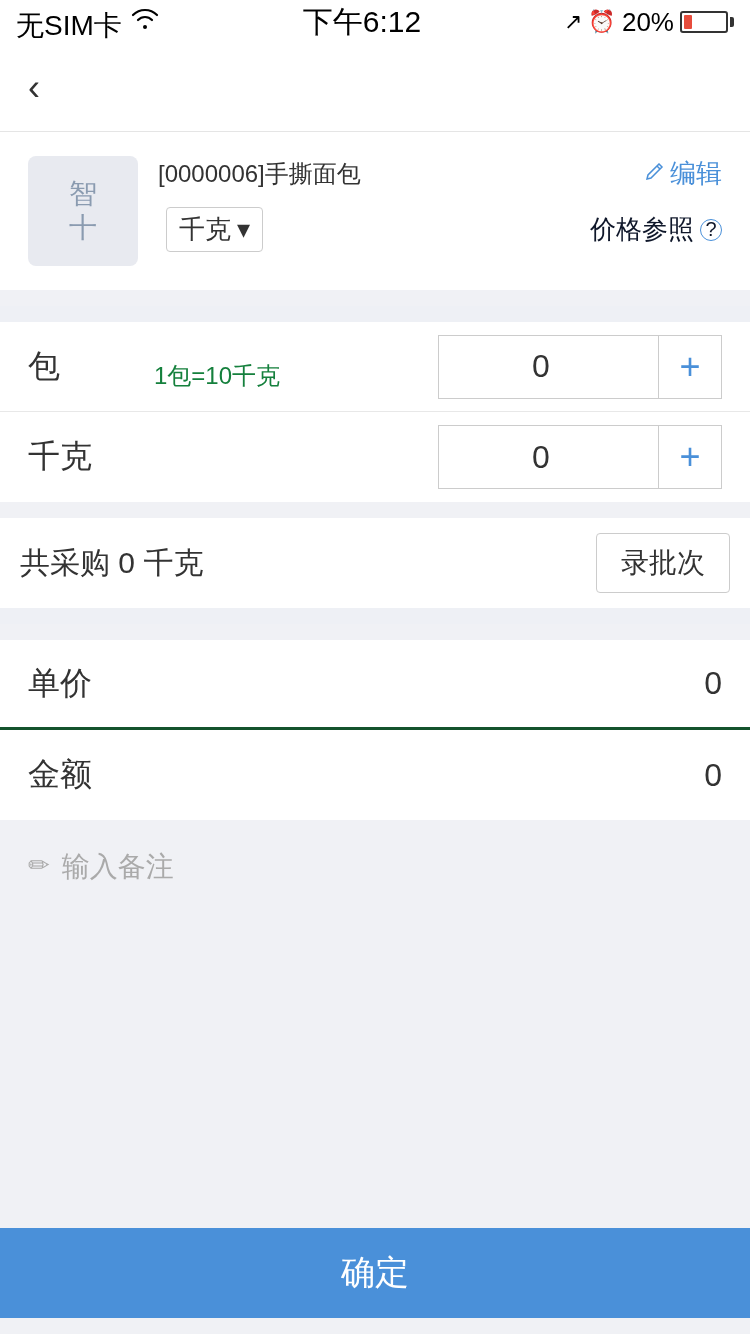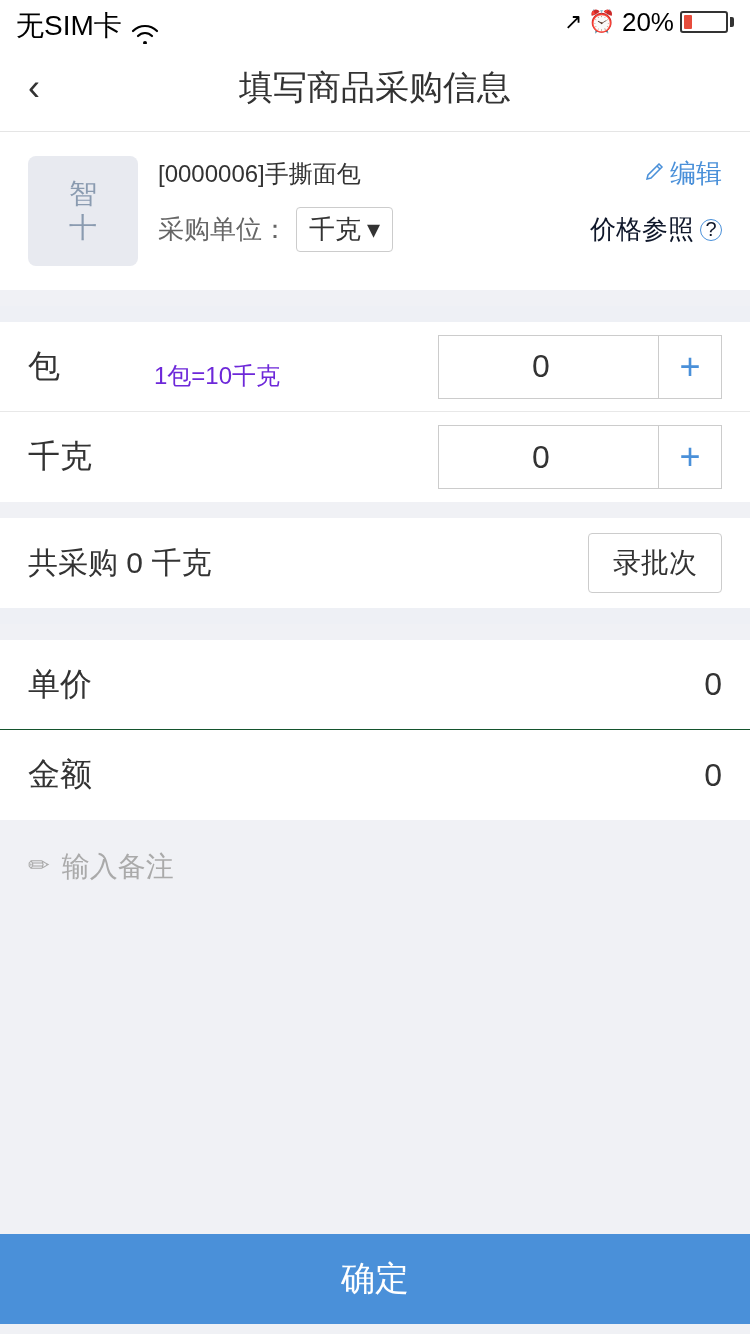--- a/index.html
+++ b/index.html
@@ -18,21 +18,21 @@
       width: 100%;
       height: 44px;
       background: #fff;
       display: flex;
       align-items: center;
       justify-content: space-between;
       padding: 0 16px;
       font-size: 28px;
       color: #000;
     }
-    .status-left { display: flex; align-items: flex-end; gap: 8px; margin-top: 8px; }
+    .status-left { display: flex; align-items: flex-start; gap: 8px; margin-top: 8px; }
     .status-center { font-size: 30px; font-weight: 500; }
     .status-right { display: flex; align-items: center; gap: 6px; font-size: 26px; }
     .battery-icon {
       display: inline-flex; align-items: center; gap: 2px;
     }
     .battery-body {
       width: 48px; height: 22px; border: 2px solid #333; border-radius: 3px;
       position: relative; display: flex; align-items: center; padding: 2px;
     }
     .battery-fill {
@@ -157,21 +157,21 @@
       border-bottom: 1px solid #e8e8e8;
     }
     .input-row:last-child { border-bottom: none; }
     .input-label {
       font-size: 32px;
       color: #333;
       min-width: 120px;
     }
     .input-sub {
       font-size: 24px;
-      color: #6d28d9;
+      color: #15803d;
       margin-left: 6px;
       margin-top: 18px;
     }
     .input-right {
       margin-left: auto;
       display: flex;
       align-items: center;
       gap: 0;
     }
     .qty-input {
@@ -197,21 +197,21 @@
       justify-content: center;
       cursor: pointer;
     }
 
     
     .summary-row {
       background: #fff;
       display: flex;
       align-items: center;
       justify-content: space-between;
-      padding: 0 28px;
+      padding: 0 20px;
       height: 90px;
       margin-top: 16px;
     }
     .summary-text {
       font-size: 30px;
       color: #333;
     }
     .batch-btn {
       border: 1px solid #ccc;
       border-radius: 4px;
@@ -226,21 +226,21 @@
     .info-section {
       background: #fff;
       margin-top: 16px;
     }
     .info-row {
       display: flex;
       align-items: center;
       justify-content: space-between;
       padding: 0 28px;
       height: 90px;
-      border-bottom: 1px solid #14532d;
+      border-bottom: 3px solid #14532d;
     }
     .info-row:last-child { border-bottom: none; }
     .info-label {
       font-size: 32px;
       color: #333;
     }
     .info-value {
       font-size: 32px;
       color: #333;
     }
@@ -268,21 +268,21 @@
     
     .content-fill {
       flex: 1;
       background: #f0f1f5;
       min-height: 200px;
     }
 
     
     .confirm-btn {
       position: fixed;
-      bottom: 10px;
+      bottom: 16px;
       left: 0;
       width: 750px;
       height: 90px;
       background: #4a90d9;
       color: #fff;
       font-size: 34px;
       display: flex;
       align-items: center;
       justify-content: center;
       cursor: pointer;
@@ -298,36 +298,36 @@
 
 <div class="status-bar">
   <div class="status-left">
     <span>无SIM卡</span>
     <svg class="wifi-icon" viewBox="0 0 30 22" fill="none">
       <path d="M15 18a2 2 0 1 1 0 4 2 2 0 0 1 0-4z" fill="#000"></path>
       <path d="M8 13c1.9-2 4.4-3 7-3s5.1 1 7 3" stroke="#000" stroke-width="2.2" fill="none" stroke-linecap="round"></path>
       <path d="M3 8c3.3-3.3 7.7-5 12-5s8.7 1.7 12 5" stroke="#000" stroke-width="2.2" fill="none" stroke-linecap="round"></path>
     </svg>
   </div>
+  <div class="status-center">下午6:12</div>
   <div class="status-right">
     <span style="font-size:22px;">↗</span>
     <span style="font-size:22px;">⏰</span>
     <span>20%</span>
     <div class="battery-icon">
       <div class="battery-body">
         <div class="battery-fill"></div>
       </div>
       <div class="battery-tip"></div>
     </div>
   </div>
 </div>
 
 <div class="nav-bar">
   <span class="nav-back">‹</span>
-  <span class="nav-title">填写商品采购信息</span>
 </div>
 
 <div class="product-card">
   <div class="product-thumb">
     <div class="product-thumb-logo">
       <div>智</div>
       <div>十</div>
     </div>
   </div>
   <div class="product-info">
@@ -338,21 +338,20 @@
       <span class="product-edit">
         <svg width="22" height="22" viewBox="0 0 22 22" fill="none">
           <path d="M3 16l1-4L15 1l3 3L7 15l-4 1z" stroke="#4a90d9" stroke-width="1.5" fill="none"></path>
           <path d="M13 3l3 3" stroke="#4a90d9" stroke-width="1.5"></path>
         </svg>
         <span>编辑</span>
       </span>
     </div>
     <div class="product-meta">
       <div style="display:flex;align-items:center;">
-        <span class="unit-label">采购单位：</span>
         <div class="unit-select">
           <span>千克</span>
           <span>▾</span>
         </div>
       </div>
       <div class="price-ref">
         <span>价格参照</span>
         <span style="width:22px;height:22px;border-radius:50%;border:1.5px solid #4a90d9;display:inline-flex;align-items:center;justify-content:center;font-size:20px;">?</span>
       </div>
     </div>

